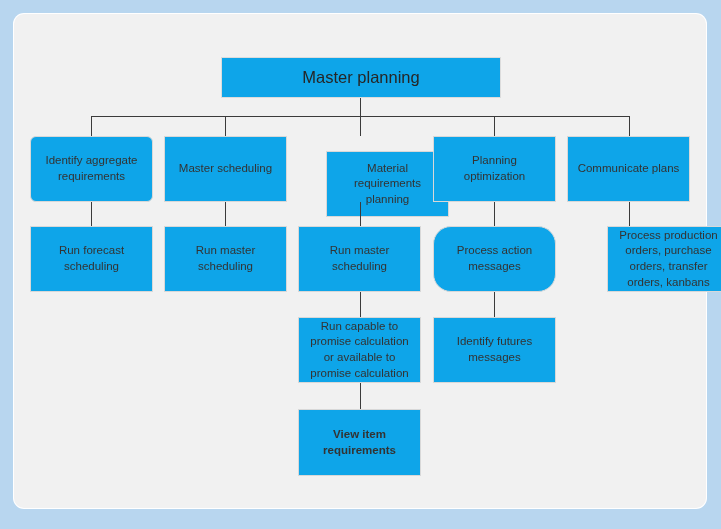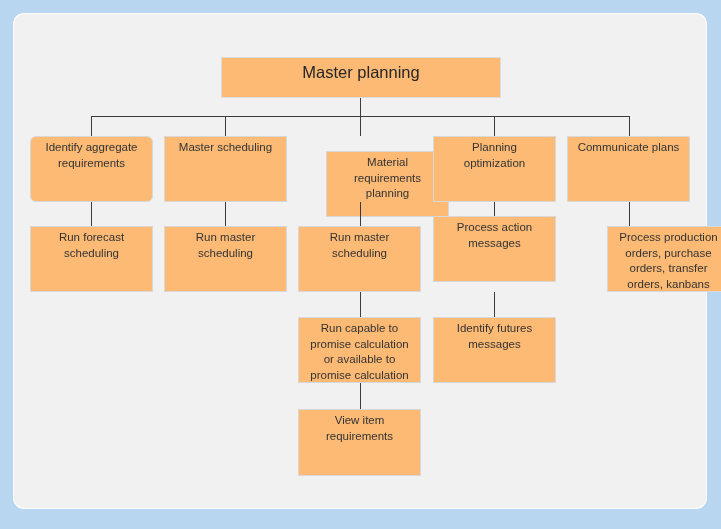--- a/index.html
+++ b/index.html
@@ -25,24 +25,25 @@
   }
   .diagram {
     position: absolute;
     left: 0;
     top: 0;
     width: 721px;
     height: 529px;
   }
   .node {
     position: absolute;
-    background: #fdba74;
+    background: #0ea5e9;
     border: 1px solid #d8d8d8;
     box-sizing: border-box;
     display: flex;
+    align-items: center;
     justify-content: center;
     text-align: center;
     color: #333333;
     font-size: 11.5px;
     line-height: 1.35;
     padding: 3px 6px;
     box-sizing: border-box;
   }
   .node.root {
     font-size: 16.5px;
@@ -105,36 +106,36 @@
 
   <div class="node" style="left:30px; top:226px; width:123px; height:66px;">
     <span class="node-label">Run forecast scheduling</span>
   </div>
   <div class="node" style="left:164px; top:226px; width:123px; height:66px;">
     <span class="node-label">Run master scheduling</span>
   </div>
   <div class="node" style="left:298px; top:226px; width:123px; height:66px;">
     <span class="node-label">Run master scheduling</span>
   </div>
-  <div class="node" style="left:433px; top:216px; width:123px; height:66px;">
+  <div class="node" style="left:433px; top:226px; width:123px; height:66px;border-radius:18px;">
     <span class="node-label">Process action messages</span>
   </div>
   <div class="node" style="left:567px; top:226px; width:123px; height:66px;margin-left:40px;">
     <span class="node-label">Process production orders, purchase orders, transfer orders, kanbans</span>
   </div>
 
   <div class="conn v" style="left:360px; top:292px; height:25px;"></div>
   <div class="conn v" style="left:494px; top:292px; height:25px;"></div>
 
   <div class="node" style="left:298px; top:317px; width:123px; height:66px;">
     <span class="node-label">Run capable to promise calculation or available to promise calculation</span>
   </div>
   <div class="node" style="left:433px; top:317px; width:123px; height:66px;">
     <span class="node-label">Identify futures messages</span>
   </div>
 
   <div class="conn v" style="left:360px; top:383px; height:26px;"></div>
 
-  <div class="node" style="left:298px; top:409px; width:123px; height:67px;">
+  <div class="node" style="left:298px; top:409px; width:123px; height:67px;font-weight:bold;">
     <span class="node-label">View item requirements</span>
   </div>
 
 </div>
 
 </body></html>

